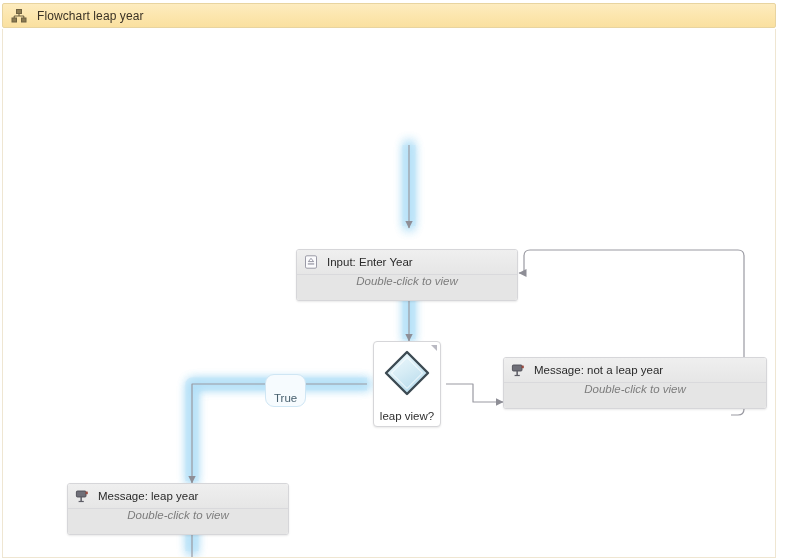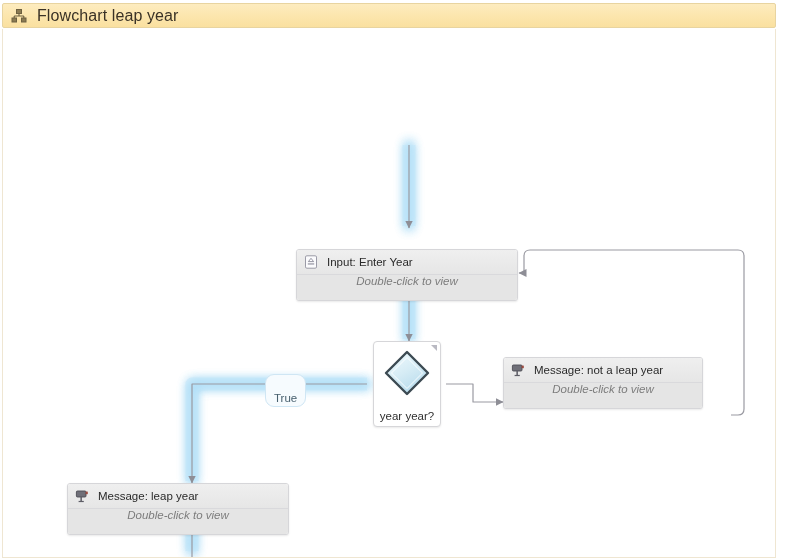--- a/index.html
+++ b/index.html
@@ -35,21 +35,21 @@
     align-items: center;
     padding-left: 8px;
   }
   #titlebar .tb-icon {
     width: 16px; height: 16px;
     flex: 0 0 16px;
     margin-right: 10px;
     position: relative;
   }
   #titlebar .tb-title {
-    font-size: 16px;
+    font-size: 12px;
     color: #3a3226;
     letter-spacing: .1px;
     white-space: nowrap;
   }
 
   
   #canvas {
     position: absolute;
     left: 2px; top: 29px;
     width: 774px; height: 529px;
@@ -98,21 +98,21 @@
     border-top: 6px solid #b9b9c2;
   }
 
   
   .node-card {
     width: 222px; height: 52px;
     border-radius: 3px;
     overflow: hidden;
     padding: 0;
   }
-  .node-card.wide { width: 200px; }
+  .node-card.wide { width: 264px; }
   .card-head {
     height: 25px;
     background: linear-gradient(to bottom, #efefef 0%, #e6e6e6 100%);
     border-bottom: 1px solid #d9d9dc;
     display: flex;
     align-items: center;
     padding-left: 7px;
     box-sizing: border-box;
   }
   .card-head .head-icon {
@@ -239,21 +239,21 @@
             <linearGradient id="dgrad" x1="0" y1="0" x2="0.55" y2="1">
               <stop offset="0%" stop-color="#f2fbfe"></stop>
               <stop offset="55%" stop-color="#d6ecf5"></stop>
               <stop offset="100%" stop-color="#b9dced"></stop>
             </linearGradient>
           </defs>
           <path d="M26 5 L47 26 L26 47 L5 26 z" fill="url(#dgrad)" stroke="#3c4a52" stroke-width="2.4" stroke-linejoin="round"></path>
           <path d="M26 10.5 L41.5 26 L26 41.5 L10.5 26 z" fill="none" stroke="#ffffff" stroke-width="1" opacity="0.85"></path>
         </svg>
       </span>
-      <span class="sym-caption">year year?</span>
+      <span class="sym-caption">leap view?</span>
     </div>
 
     <div class="node node-card wide" style="left:500px; top:328px;">
       <div class="card-head">
         <span class="head-icon">
           <svg width="14" height="14" viewBox="0 0 14 14">
             <rect x="1.4" y="2" width="9.6" height="6" rx="1" fill="#6f6f78" stroke="#4d4d55" stroke-width="0.9"></rect>
             <rect x="10.6" y="2.6" width="2.2" height="2.6" fill="#9b4a3f"></rect>
             <rect x="5.4" y="8" width="1.5" height="4.4" fill="#5d5d66"></rect>
             <rect x="3.6" y="11.9" width="5.2" height="1.2" fill="#5d5d66"></rect>

